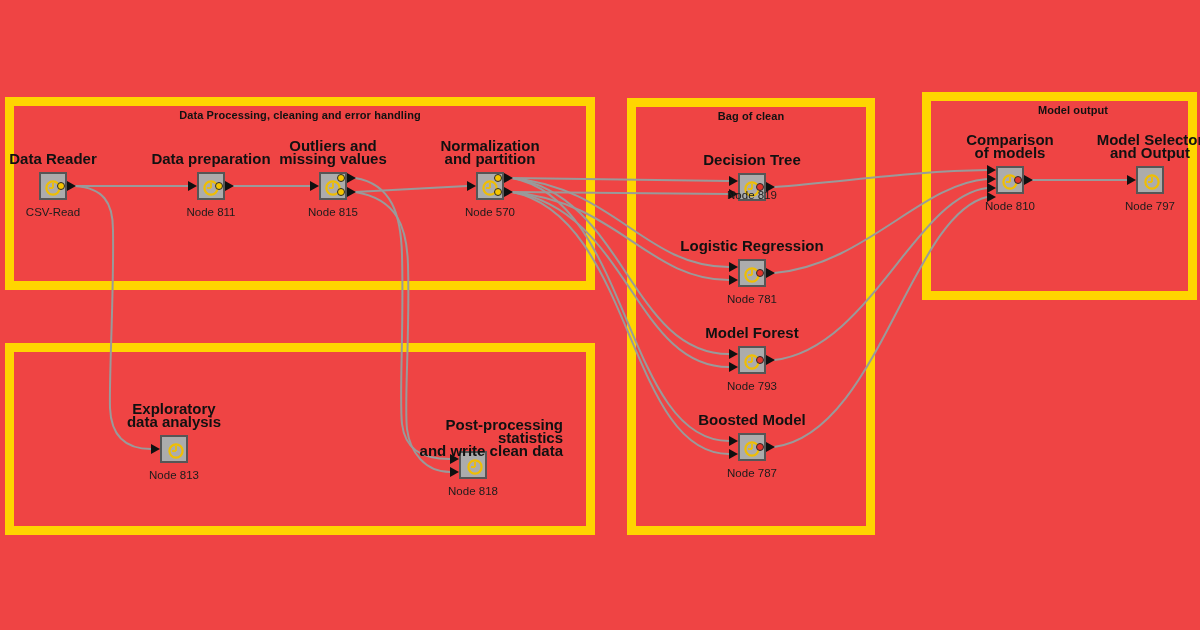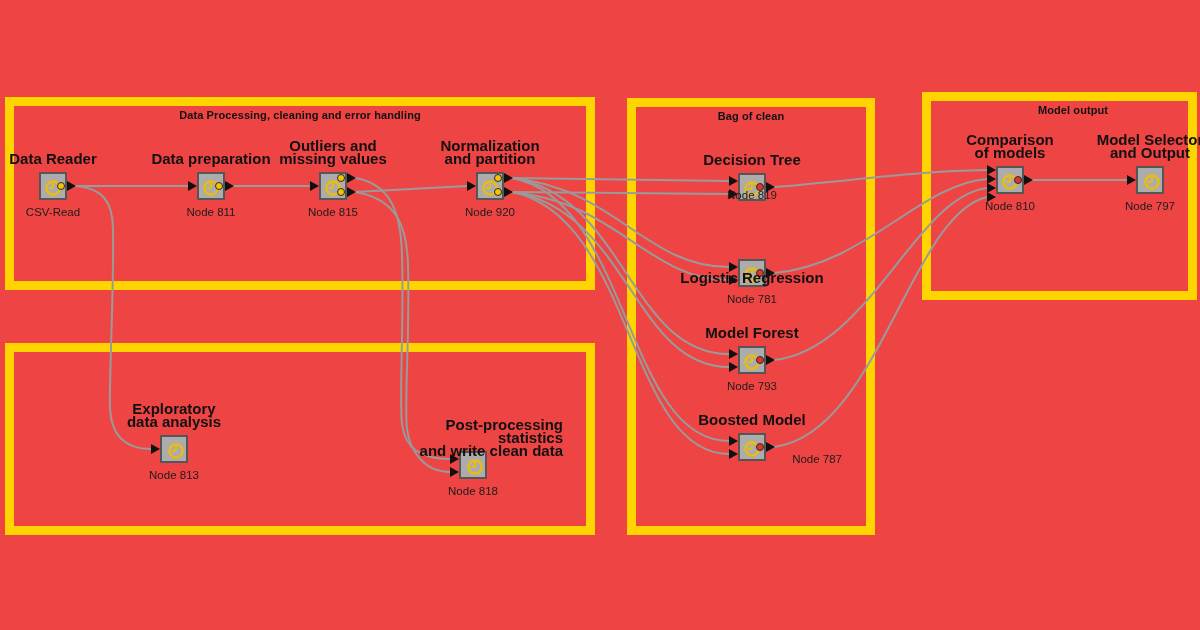--- a/index.html
+++ b/index.html
@@ -132,39 +132,39 @@
             <circle cx="10" cy="10" r="6.6" fill="none" stroke="#EFBE04" stroke-width="2.2"></circle>
             <path d="M10,10 L10,5" stroke="#EFBE04" stroke-width="1.8"></path>
             <path d="M10,10 L6,10" stroke="#EFBE04" stroke-width="1.8"></path>
           </svg>
           <div class="port-dot" style="left: 16px; top: 0px; background: rgb(245, 196, 0);"></div>
           <div class="port-dot" style="left: 16px; top: 14px; background: rgb(245, 196, 0);"></div>
         </div>
         <div class="in-tri" style="left: 467px; top: 180.5px;"></div>
         <div class="out-tri" style="left: 504px; top: 172.5px;"></div>
         <div class="out-tri" style="left: 504px; top: 186.5px;"></div>
-        <div class="node-caption" style="left: 400px; top: 206px;">Node 920</div>
+        <div class="node-caption" style="left: 400px; top: 206px;">Node 570</div>
       </div>
       <div class="node">
         <div class="node-title" style="left: 662px; top: 153px;">Decision Tree</div>
         <div class="node-square" style="left: 738px; top: 173px;">
           <svg width="20" height="20" viewBox="0 0 20 20" class="clock">
             <circle cx="10" cy="10" r="6.6" fill="none" stroke="#EFBE04" stroke-width="2.2"></circle>
             <path d="M10,10 L10,5" stroke="#EFBE04" stroke-width="1.8"></path>
             <path d="M10,10 L6,10" stroke="#EFBE04" stroke-width="1.8"></path>
           </svg>
           <div class="port-dot" style="left: 16px; top: 8px; background: rgb(224, 53, 43);"></div>
         </div>
         <div class="in-tri" style="left: 729px; top: 175.5px;"></div>
         <div class="in-tri" style="left: 729px; top: 188.5px;"></div>
         <div class="out-tri" style="left: 766px; top: 181.5px;"></div>
         <div class="node-caption" style="left: 662px; top: 189px;">Node 819</div>
       </div>
       <div class="node">
-        <div class="node-title" style="left: 662px; top: 239px; margin-top: 32px;">Logistic Regression</div>
+        <div class="node-title" style="left: 662px; top: 239px;">Logistic Regression</div>
         <div class="node-square" style="left: 738px; top: 259px;">
           <svg width="20" height="20" viewBox="0 0 20 20" class="clock">
             <circle cx="10" cy="10" r="6.6" fill="none" stroke="#EFBE04" stroke-width="2.2"></circle>
             <path d="M10,10 L10,5" stroke="#EFBE04" stroke-width="1.8"></path>
             <path d="M10,10 L6,10" stroke="#EFBE04" stroke-width="1.8"></path>
           </svg>
           <div class="port-dot" style="left: 16px; top: 8px; background: rgb(224, 53, 43);"></div>
         </div>
         <div class="in-tri" style="left: 729px; top: 261.5px;"></div>
         <div class="in-tri" style="left: 729px; top: 274.5px;"></div>
@@ -192,21 +192,21 @@
           <svg width="20" height="20" viewBox="0 0 20 20" class="clock">
             <circle cx="10" cy="10" r="6.6" fill="none" stroke="#EFBE04" stroke-width="2.2"></circle>
             <path d="M10,10 L10,5" stroke="#EFBE04" stroke-width="1.8"></path>
             <path d="M10,10 L6,10" stroke="#EFBE04" stroke-width="1.8"></path>
           </svg>
           <div class="port-dot" style="left: 16px; top: 8px; background: rgb(224, 53, 43);"></div>
         </div>
         <div class="in-tri" style="left: 729px; top: 435.5px;"></div>
         <div class="in-tri" style="left: 729px; top: 448.5px;"></div>
         <div class="out-tri" style="left: 766px; top: 441.5px;"></div>
-        <div class="node-caption" style="left: 662px; top: 453px; text-align: right;">Node 787</div>
+        <div class="node-caption" style="left: 662px; top: 467px;">Node 787</div>
       </div>
       <div class="node">
         <div class="node-title" style="left: 920px; top: 133px;">Comparison<br>of models</div>
         <div class="node-square" style="left: 996px; top: 166px;">
           <svg width="20" height="20" viewBox="0 0 20 20" class="clock">
             <circle cx="10" cy="10" r="6.6" fill="none" stroke="#EFBE04" stroke-width="2.2"></circle>
             <path d="M10,10 L10,5" stroke="#EFBE04" stroke-width="1.8"></path>
             <path d="M10,10 L6,10" stroke="#EFBE04" stroke-width="1.8"></path>
           </svg>
           <div class="port-dot" style="left: 16px; top: 8px; background: rgb(224, 53, 43);"></div>

